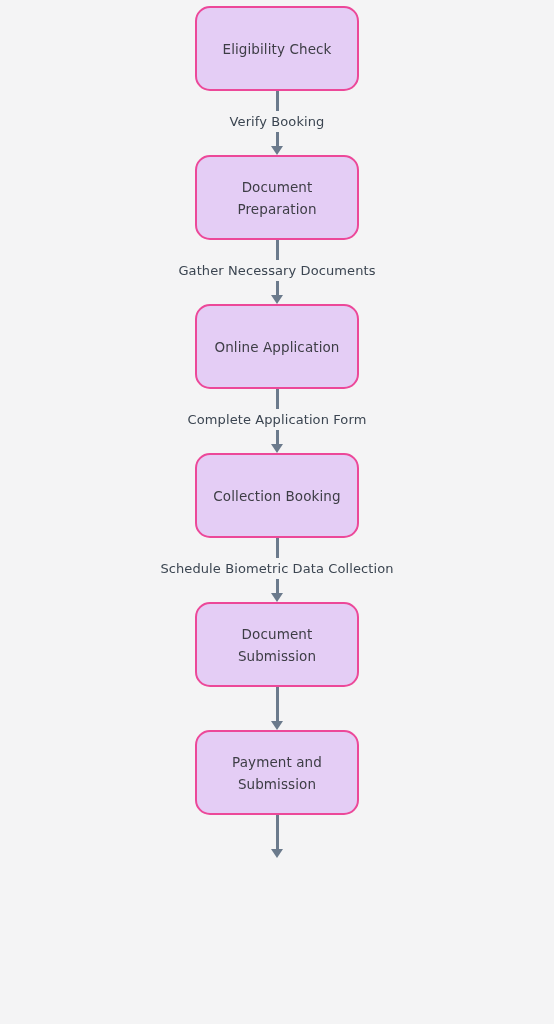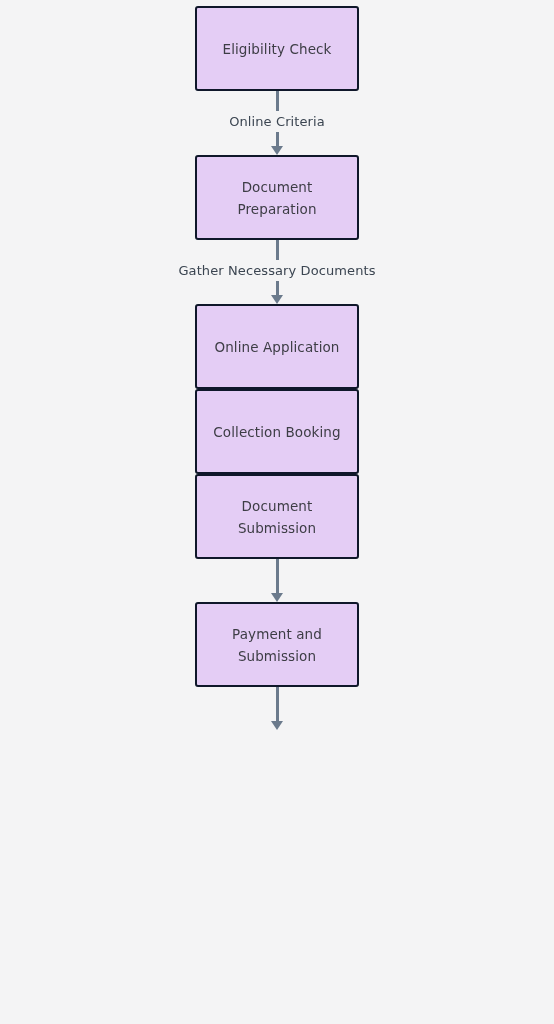--- a/index.html
+++ b/index.html
@@ -21,22 +21,22 @@
     display: flex;
     flex-direction: column;
     align-items: center;
   }
 
   .node {
     box-sizing: border-box;
     width: 164px;
     min-height: 85px;
     background: #e4cdf5;
-    border: 2px solid #0f172a;
-    border-radius: 3px;
+    border: 2px solid #ec4899;
+    border-radius: 15px;
     display: flex;
     align-items: center;
     justify-content: center;
     text-align: center;
     padding: 6px 10px;
     flex: 0 0 auto;
   }
 
   .node-label {
     font-size: 13.5px;
@@ -97,46 +97,58 @@
 <div id="flowchart">
 
   <div class="spacer-top"></div>
 
   <div class="node">
     <span class="node-label">Eligibility Check</span>
   </div>
 
   <div class="edge">
     <div class="edge-stem edge-stem-top"></div>
-    <div class="edge-label">Online Criteria</div>
+    <div class="edge-label">Verify Booking</div>
     <div class="edge-stem edge-stem-bottom"></div>
     <div class="edge-arrowhead"></div>
   </div>
 
   <div class="node">
     <span class="node-label">Document
 Preparation</span>
   </div>
 
   <div class="edge">
     <div class="edge-stem edge-stem-top"></div>
     <div class="edge-label">Gather Necessary Documents</div>
     <div class="edge-stem edge-stem-bottom"></div>
     <div class="edge-arrowhead"></div>
   </div>
 
   <div class="node">
     <span class="node-label">Online Application</span>
   </div>
 
+  <div class="edge">
+    <div class="edge-stem edge-stem-top"></div>
+    <div class="edge-label">Complete Application Form</div>
+    <div class="edge-stem edge-stem-bottom"></div>
+    <div class="edge-arrowhead"></div>
+  </div>
 
   <div class="node">
     <span class="node-label">Collection Booking</span>
   </div>
 
+  <div class="edge">
+    <div class="edge-stem edge-stem-top"></div>
+    <div class="edge-label">Schedule Biometric Data Collection</div>
+    <div class="edge-stem edge-stem-bottom"></div>
+    <div class="edge-arrowhead"></div>
+  </div>
 
   <div class="node">
     <span class="node-label">Document
 Submission</span>
   </div>
 
   <div class="edge">
     <div class="edge-stem edge-stem-top"></div>
     <div class="edge-stem edge-stem-bottom"></div>
     <div class="edge-arrowhead"></div>

